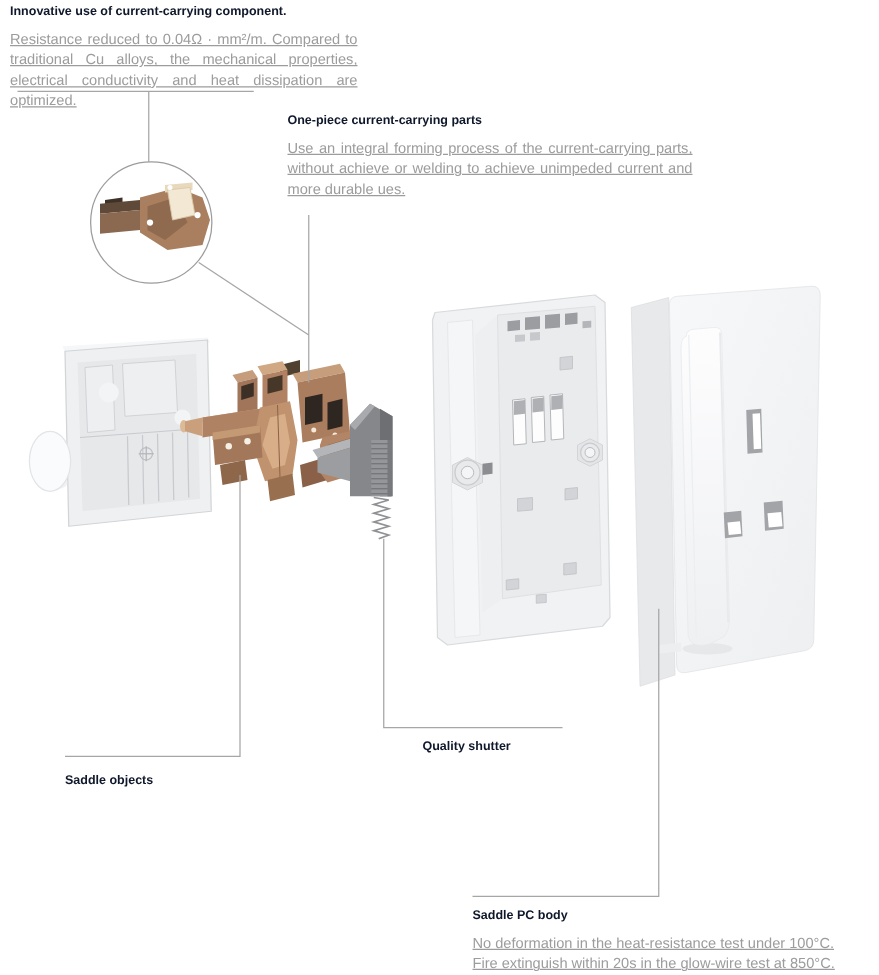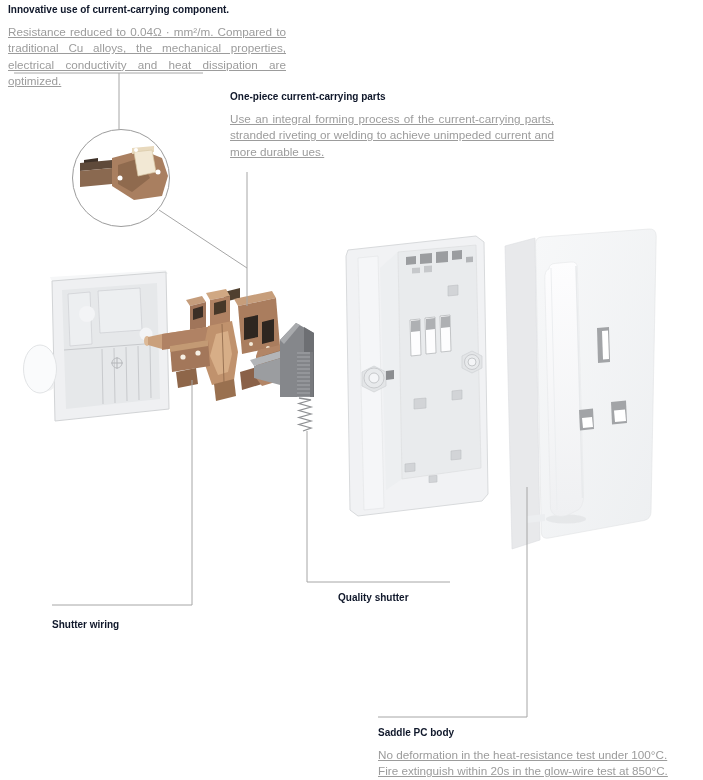--- a/index.html
+++ b/index.html
@@ -202,25 +202,25 @@
     </g>
   </svg>
 
   <div class="annotation" id="ann-innovative">
     <div class="ann-title">Innovative use of current-carrying component.</div>
     <p class="ann-body">Resistance reduced to 0.04Ω · mm²/m. Compared to traditional Cu alloys, the mechanical properties, electrical conductivity and heat dissipation are optimized.</p>
   </div>
 
   <div class="annotation" id="ann-onepiece">
     <div class="ann-title">One-piece current-carrying parts</div>
-    <p class="ann-body">Use an integral forming process of the current-carrying parts, stranded riveting or welding to achieve unimpeded current and more durable ues.</p>
+    <p class="ann-body">Use an integral forming process of the current-carrying parts, without achieve or welding to achieve unimpeded current and more durable ues.</p>
   </div>
 
   <div class="annotation" id="ann-saddle">
-    <div class="ann-title">Shutter wiring</div>
+    <div class="ann-title">Saddle objects</div>
   </div>
 
   <div class="annotation" id="ann-shutter">
     <div class="ann-title">Quality shutter</div>
   </div>
 
   <div class="annotation" id="ann-pcbody">
     <div class="ann-title">Saddle PC body</div>
     <p class="ann-body no-justify">No deformation in the heat-resistance test under 100°C.</p>
     <p class="ann-body no-justify">Fire extinguish within 20s in the glow-wire test at 850°C.</p>

